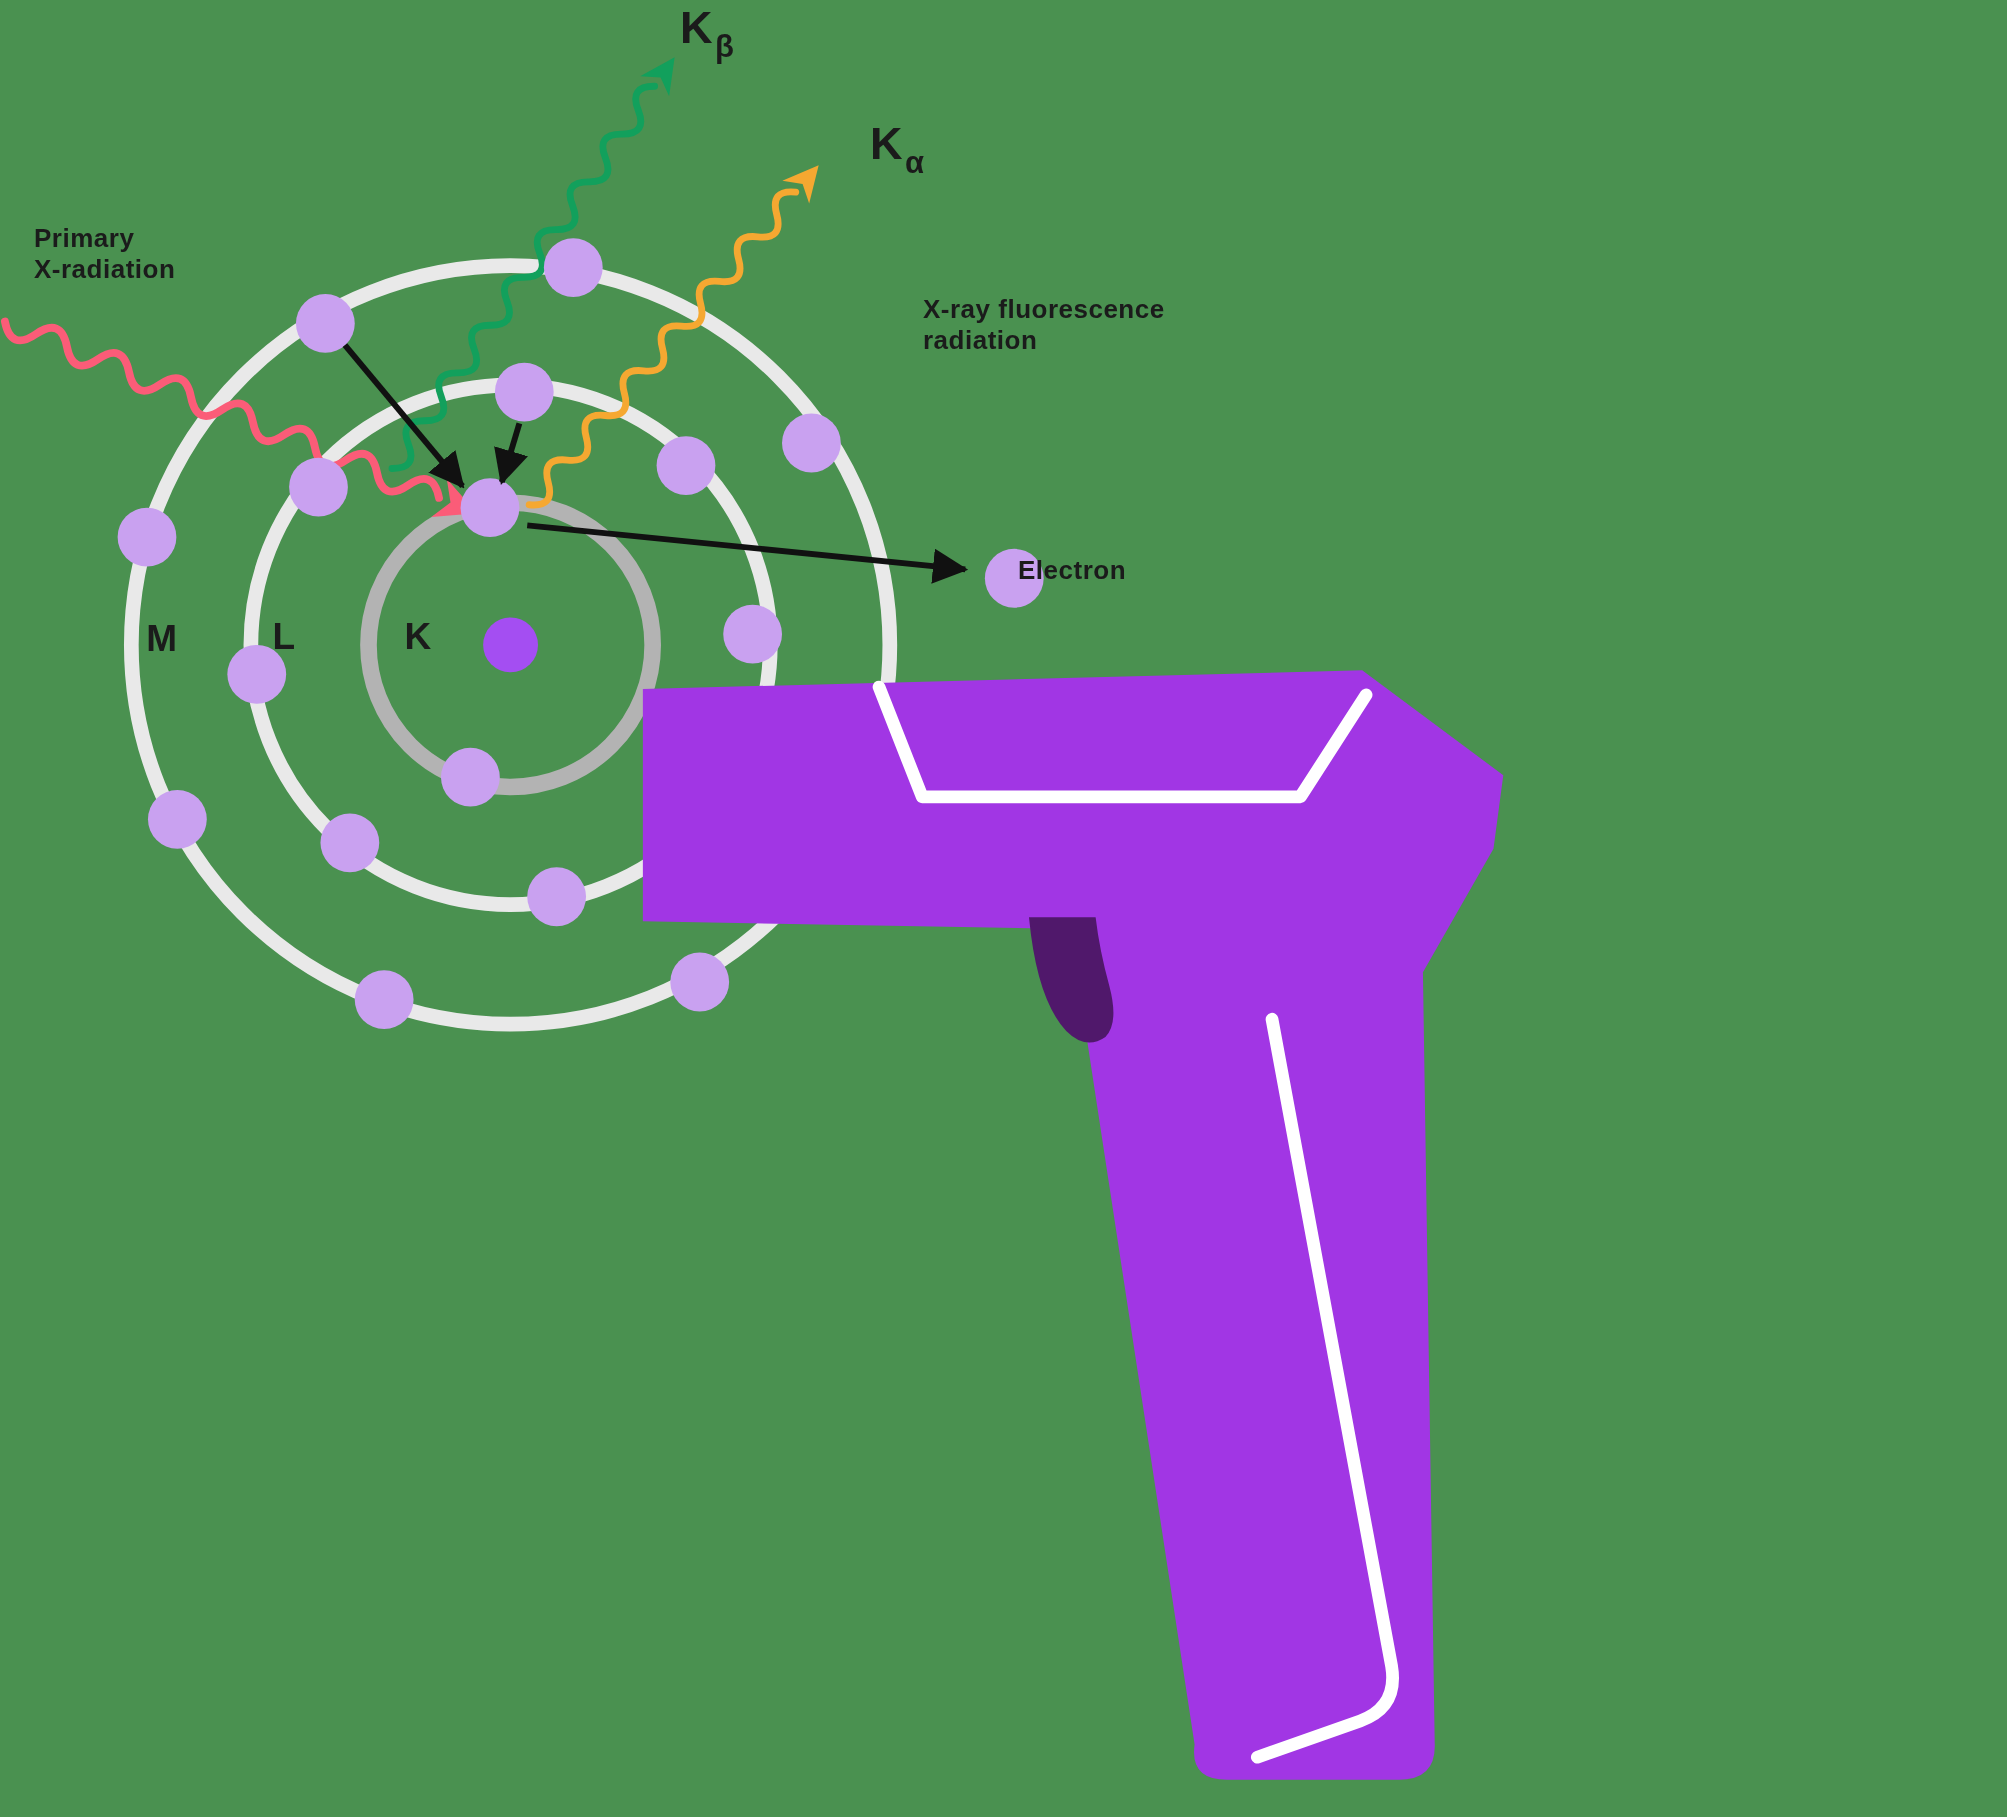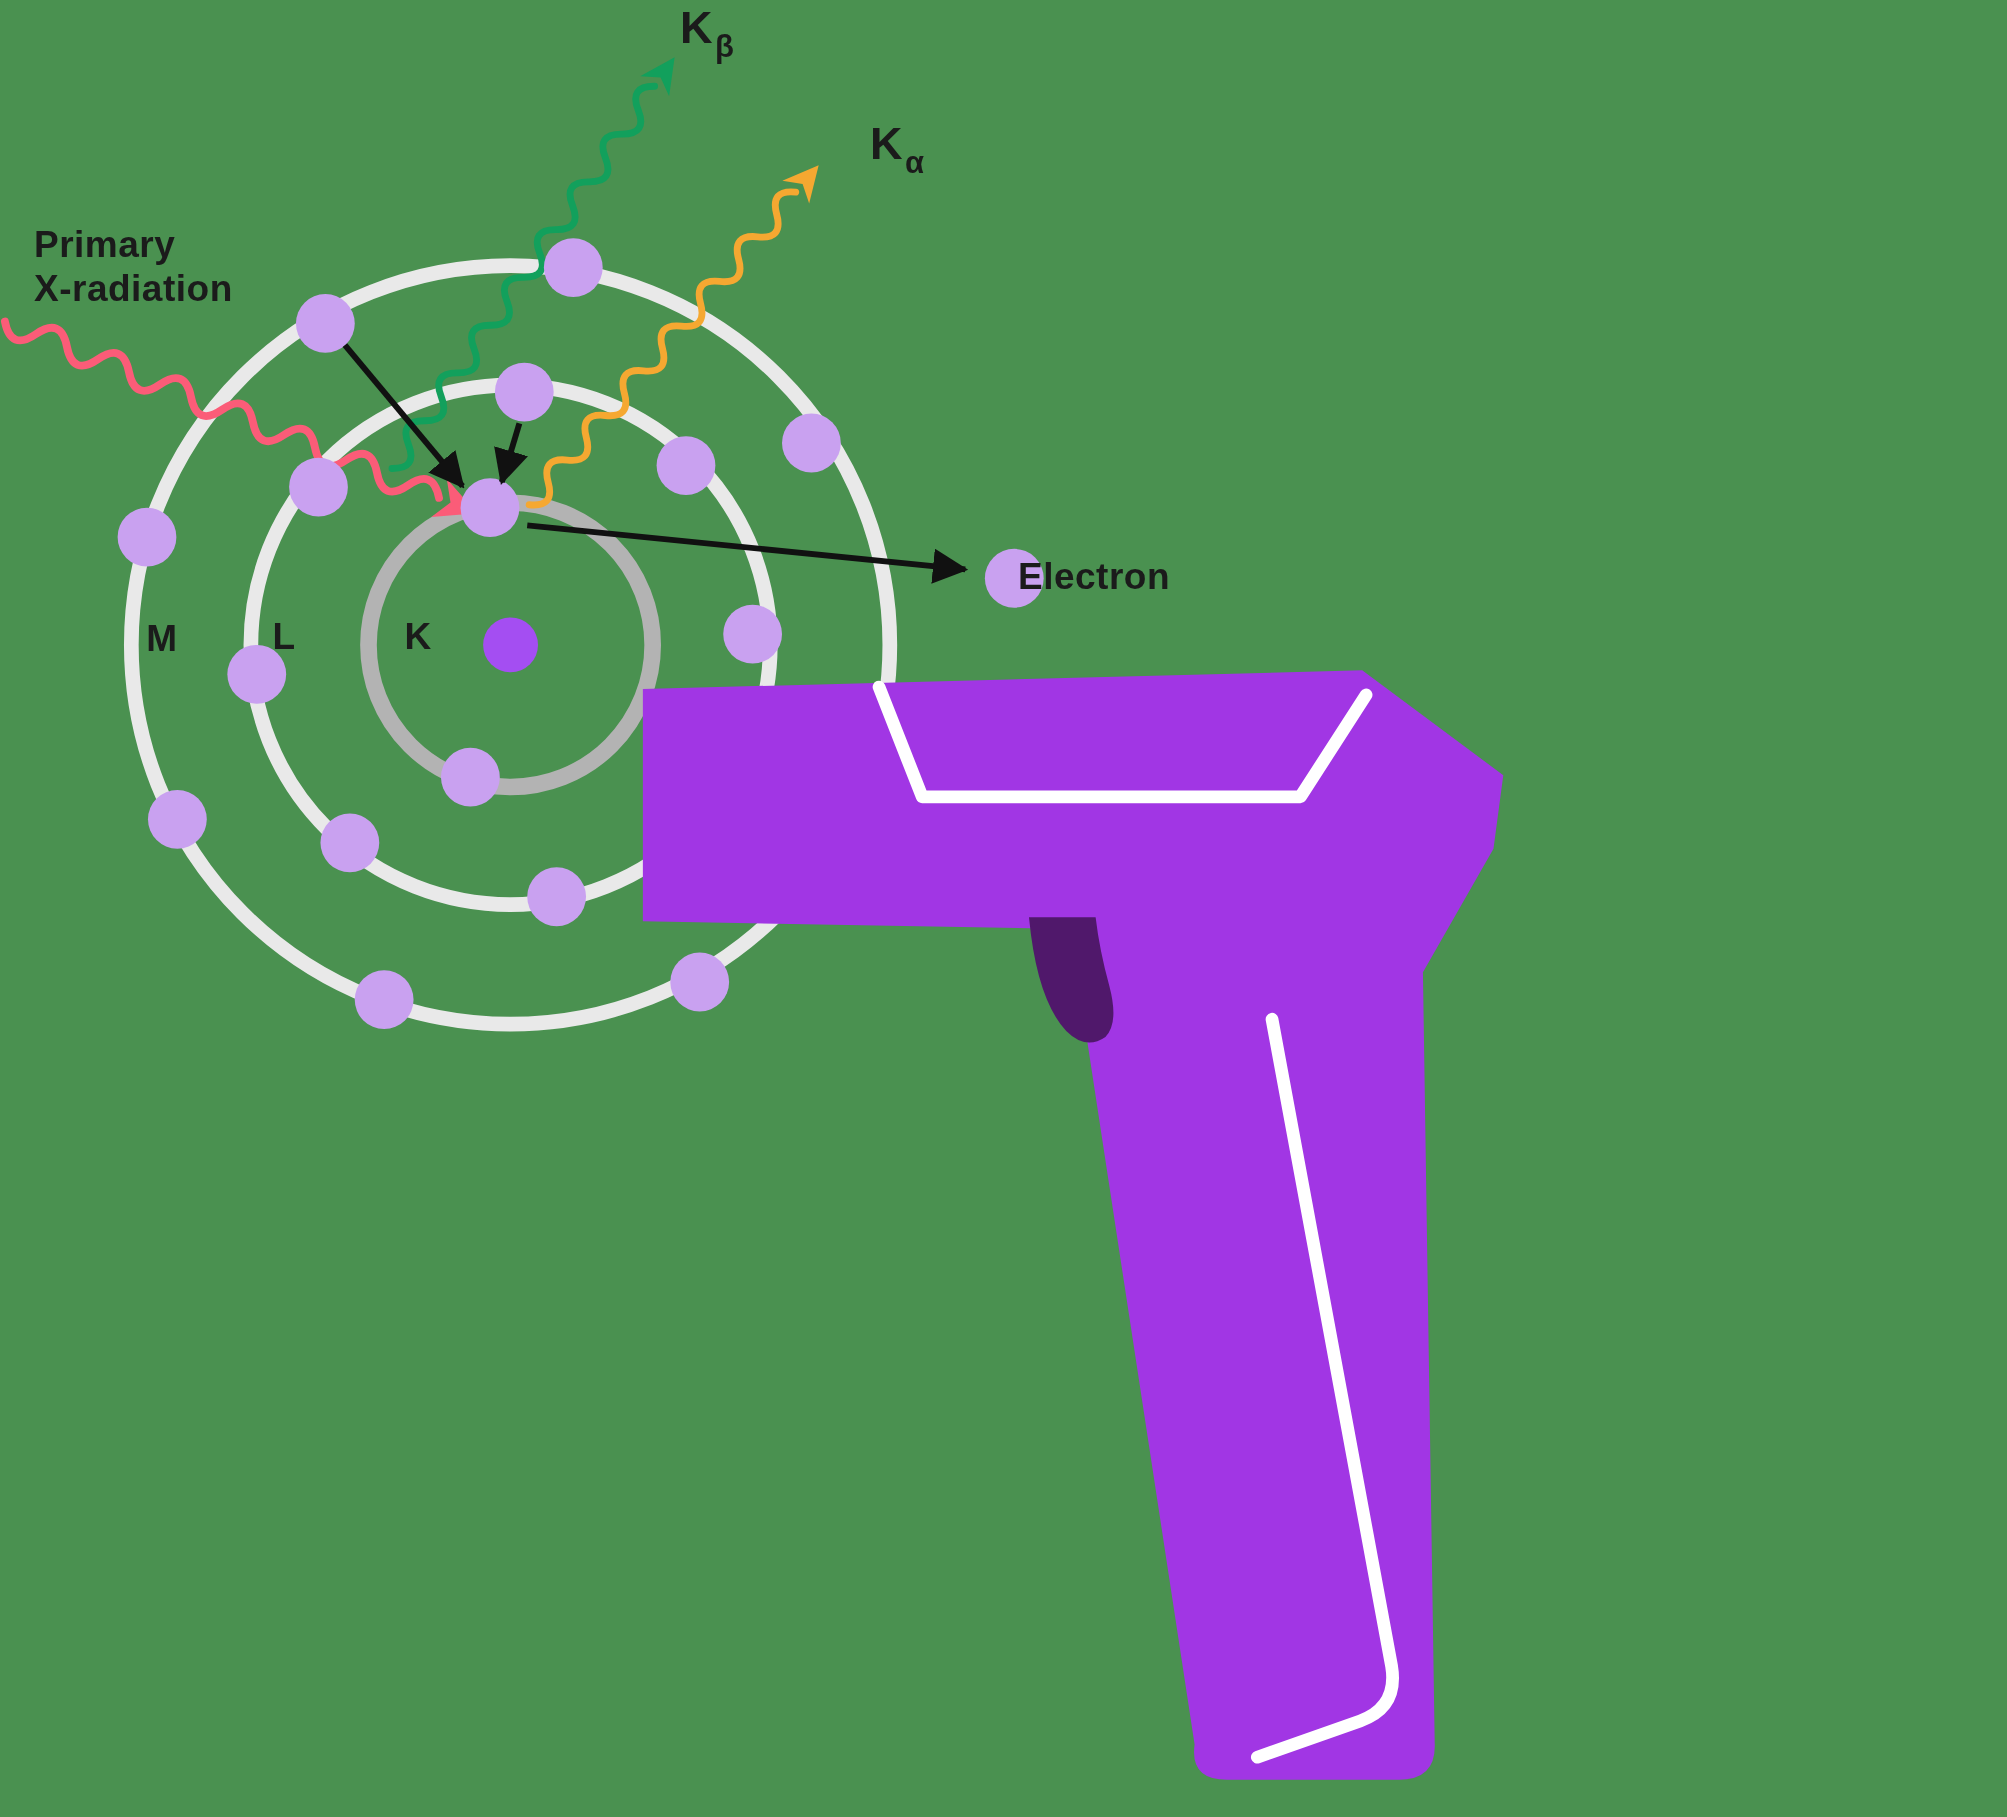--- a/index.html
+++ b/index.html
@@ -10,21 +10,21 @@
     overflow: hidden;
     font-family: "Liberation Sans", sans-serif;
   }
   .label {
     position: absolute;
     font-family: "Liberation Sans", sans-serif;
     font-weight: 700;
     letter-spacing: 0.5px;
     white-space: nowrap;
   }
-  .big { font-size: 37px; line-height: 1.18; }
+  .big { font-size: 26px; line-height: 1.18; }
   .shell-letter { font-size: 37px; transform: translate(-50%, -50%); }
   .kmain { font-size: 45px; }
   .ksub  { font-size: 31px; position: relative; top: 13.7px; left: 2px; }
 </style>
 </head>
 <body>
 
 <div class="stage" style="background: rgb(74, 145, 80); color: rgb(27, 27, 27);">
 
   <svg width="2007" height="1817" viewBox="0 0 2048 1854" xmlns="http://www.w3.org/2000/svg">
@@ -87,20 +87,24 @@
 
     <circle cx="1035" cy="590" r="30" fill="#c9a1f0"></circle>
   </svg>
 
   
   <div class="label big" style="left:34px; top:223px;">
     <div>Primary</div>
     <div>X-radiation</div>
   </div>
 
+  <div class="label big" style="left:923px; top:294px;">
+    <div>X-ray fluorescence</div>
+    <div>radiation</div>
+  </div>
 
   <div class="label big" style="left:1018px; top:555px;">Electron</div>
 
   <div class="label shell-letter" style="left:162px; top:639px;">M</div>
   <div class="label shell-letter" style="left:284px; top:637px;">L</div>
   <div class="label shell-letter" style="left:418px; top:637px;">K</div>
 
   <div class="label" style="left:680px; top:2px;">
     <span class="kmain">K</span><span class="ksub">β</span>
   </div>

